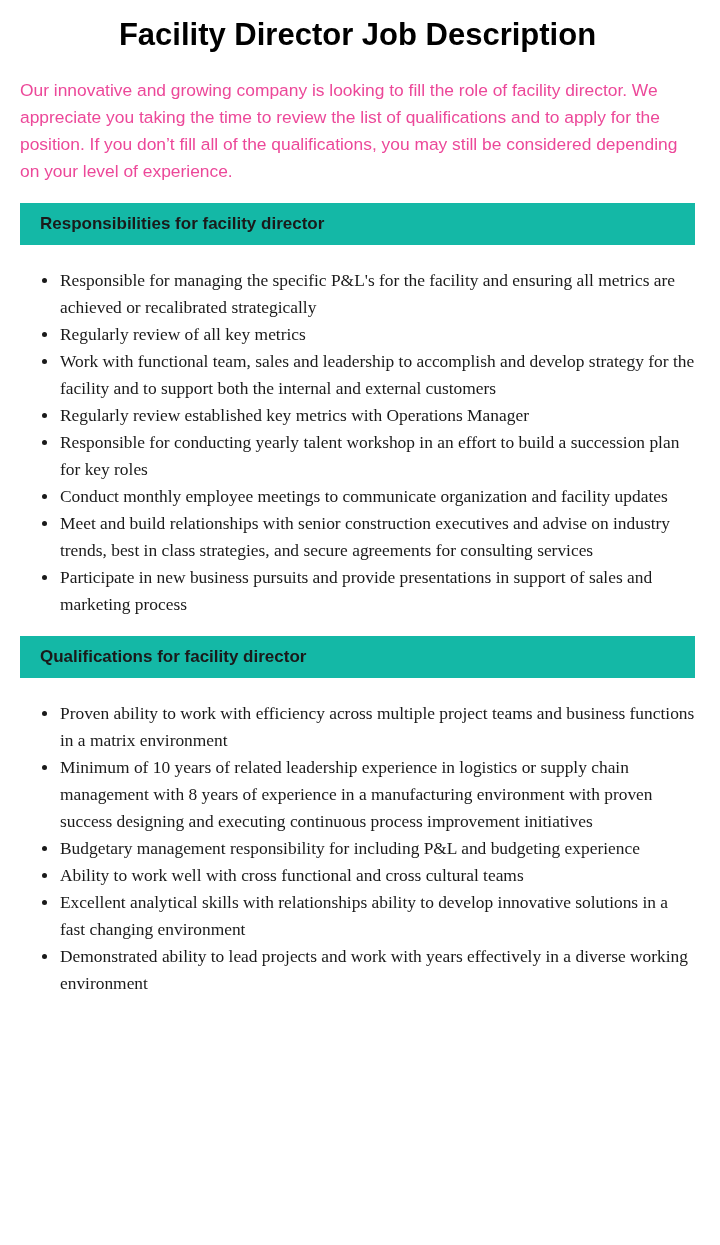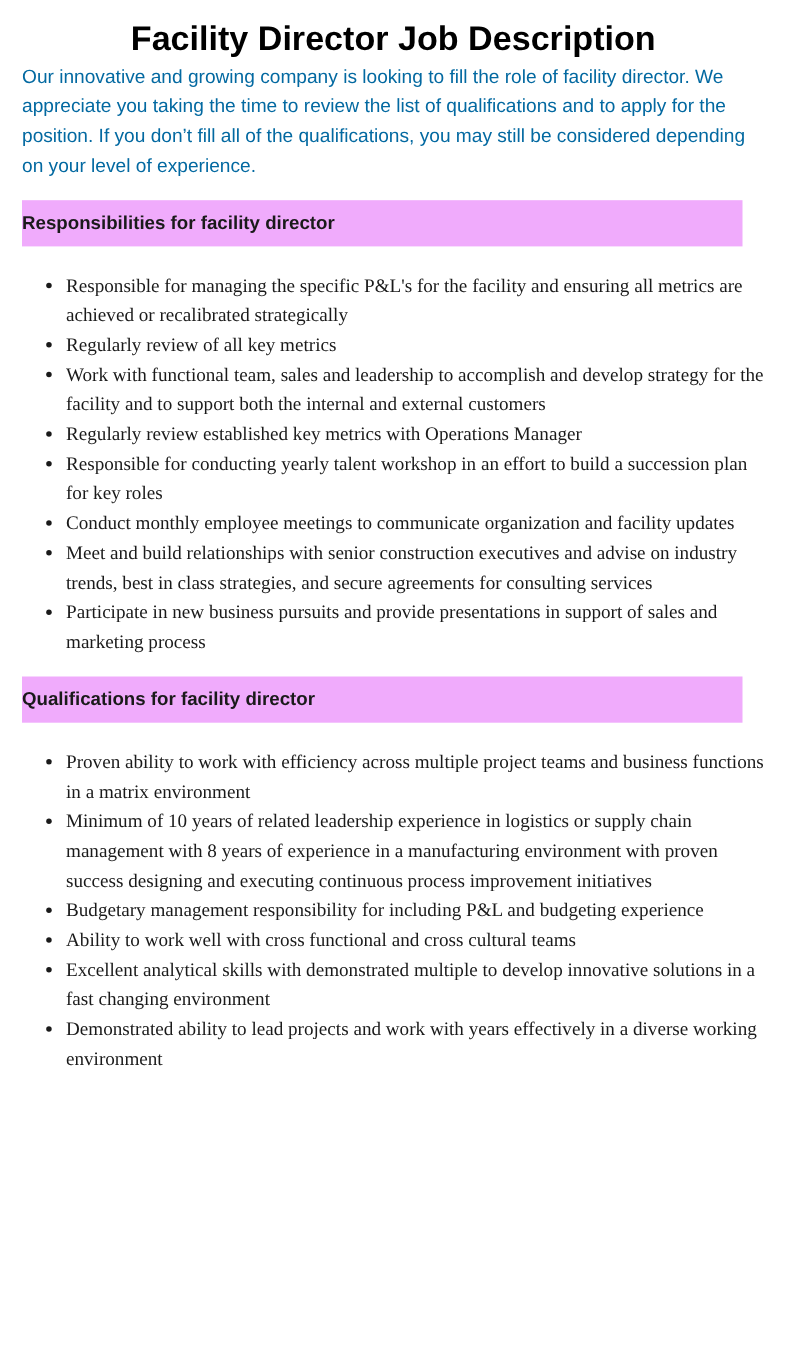--- a/index.html
+++ b/index.html
@@ -22,31 +22,32 @@
       padding-top: 14px;
       height: 42px;
       line-height: 42px;
       font-size: 31px;
       font-weight: bold;
       text-align: center;
       color: #000000;
       letter-spacing: 0px;
     }
     p.intro {
-      margin: 0 0 0 0;
+      margin: 21px 0 0 0;
       font-size: 17.4px;
       line-height: 27px;
-      color: #0369a1;
+      color: #ec4899;
       width: 680px;
     }
     .section-header {
       margin-top: 18px;
-      background: #f0abfc;
+      background: #14b8a6;
       height: 42px;
       line-height: 42px;
+      padding-left: 20px;
       font-size: 17px;
       font-weight: bold;
       color: #1a1a1a;
       width: 655px;
     }
     ul.items {
       margin: 22px 0 0 0;
       padding: 0 0 0 40px;
       list-style: none;
       font-family: Liberation Serif, serif;
@@ -89,16 +90,16 @@
     <li><span class="bullet"></span><span>Meet and build relationships with senior construction executives and advise on industry trends, best in class strategies, and secure agreements for consulting services</span></li>
     <li><span class="bullet"></span><span>Participate in new business pursuits and provide presentations in support of sales and marketing process</span></li>
   </ul>
 
   <div class="section-header second">Qualifications for facility director</div>
   <ul class="items">
     <li><span class="bullet"></span><span>Proven ability to work with efficiency across multiple project teams and business functions in a matrix environment</span></li>
     <li><span class="bullet"></span><span>Minimum of 10 years of related leadership experience in logistics or supply chain management with 8 years of experience in a manufacturing environment with proven success designing and executing continuous process improvement initiatives</span></li>
     <li><span class="bullet"></span><span>Budgetary management responsibility for including P&amp;L and budgeting experience</span></li>
     <li><span class="bullet"></span><span>Ability to work well with cross functional and cross cultural teams</span></li>
-    <li><span class="bullet"></span><span>Excellent analytical skills with demonstrated multiple to develop innovative solutions in a fast changing environment</span></li>
+    <li><span class="bullet"></span><span>Excellent analytical skills with relationships ability to develop innovative solutions in a fast changing environment</span></li>
     <li><span class="bullet"></span><span>Demonstrated ability to lead projects and work with years effectively in a diverse working environment</span></li>
   </ul>
 </div>
 
 </body></html>

